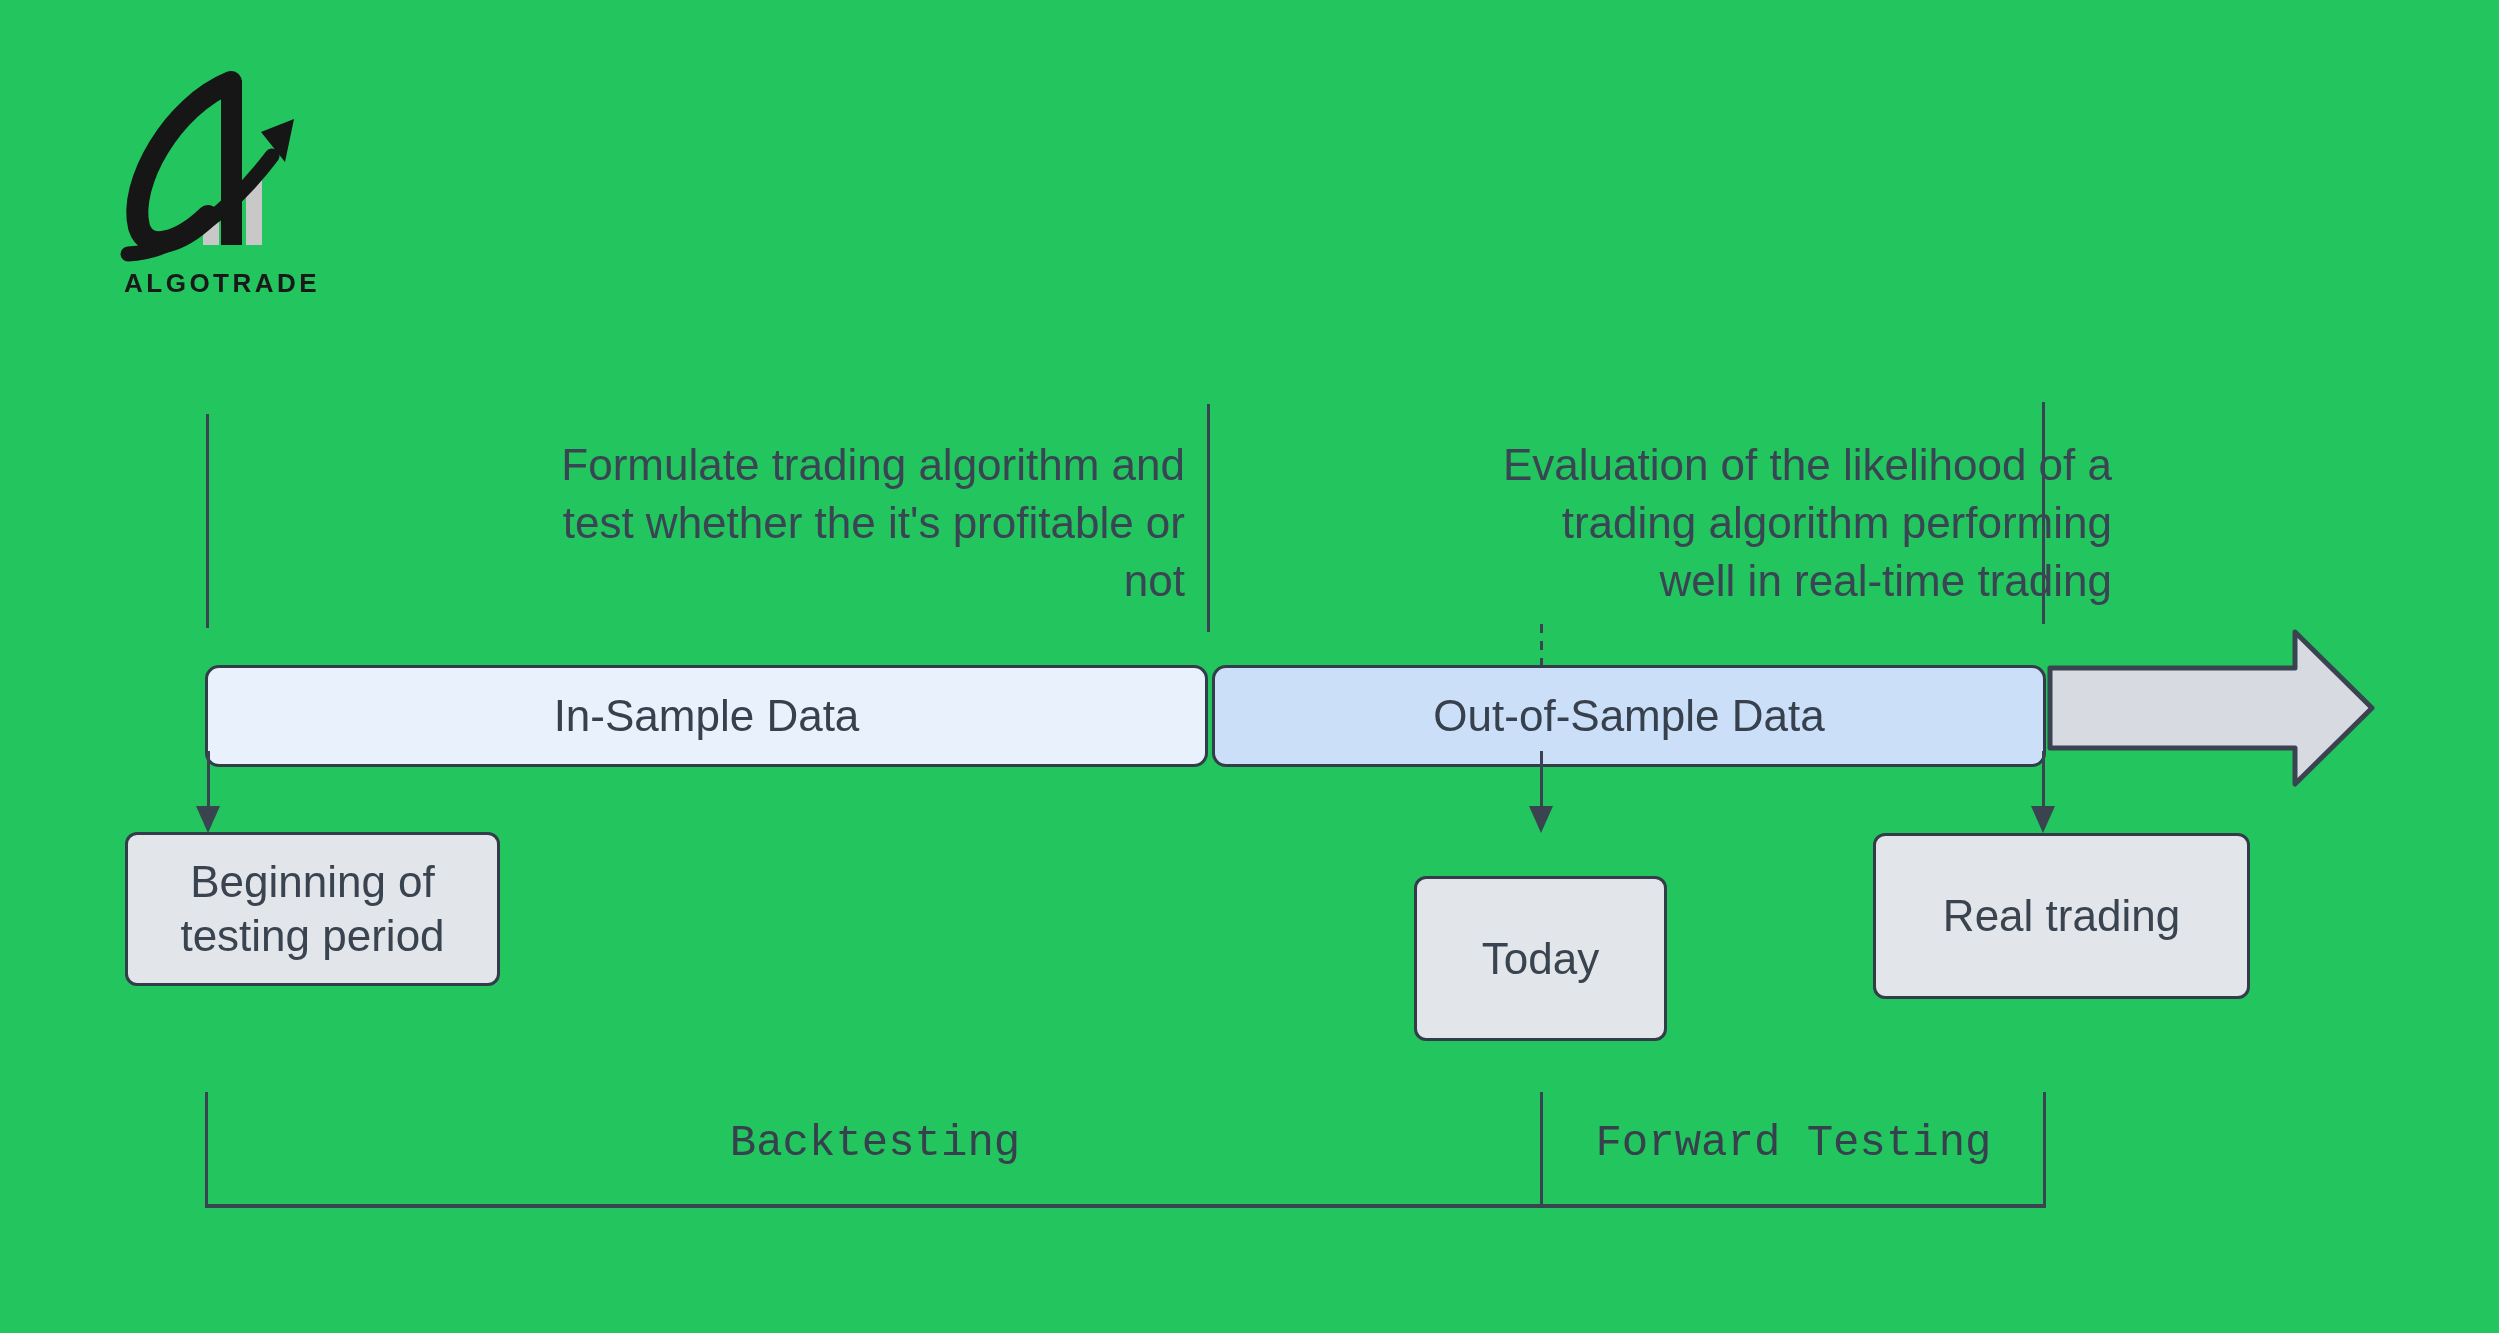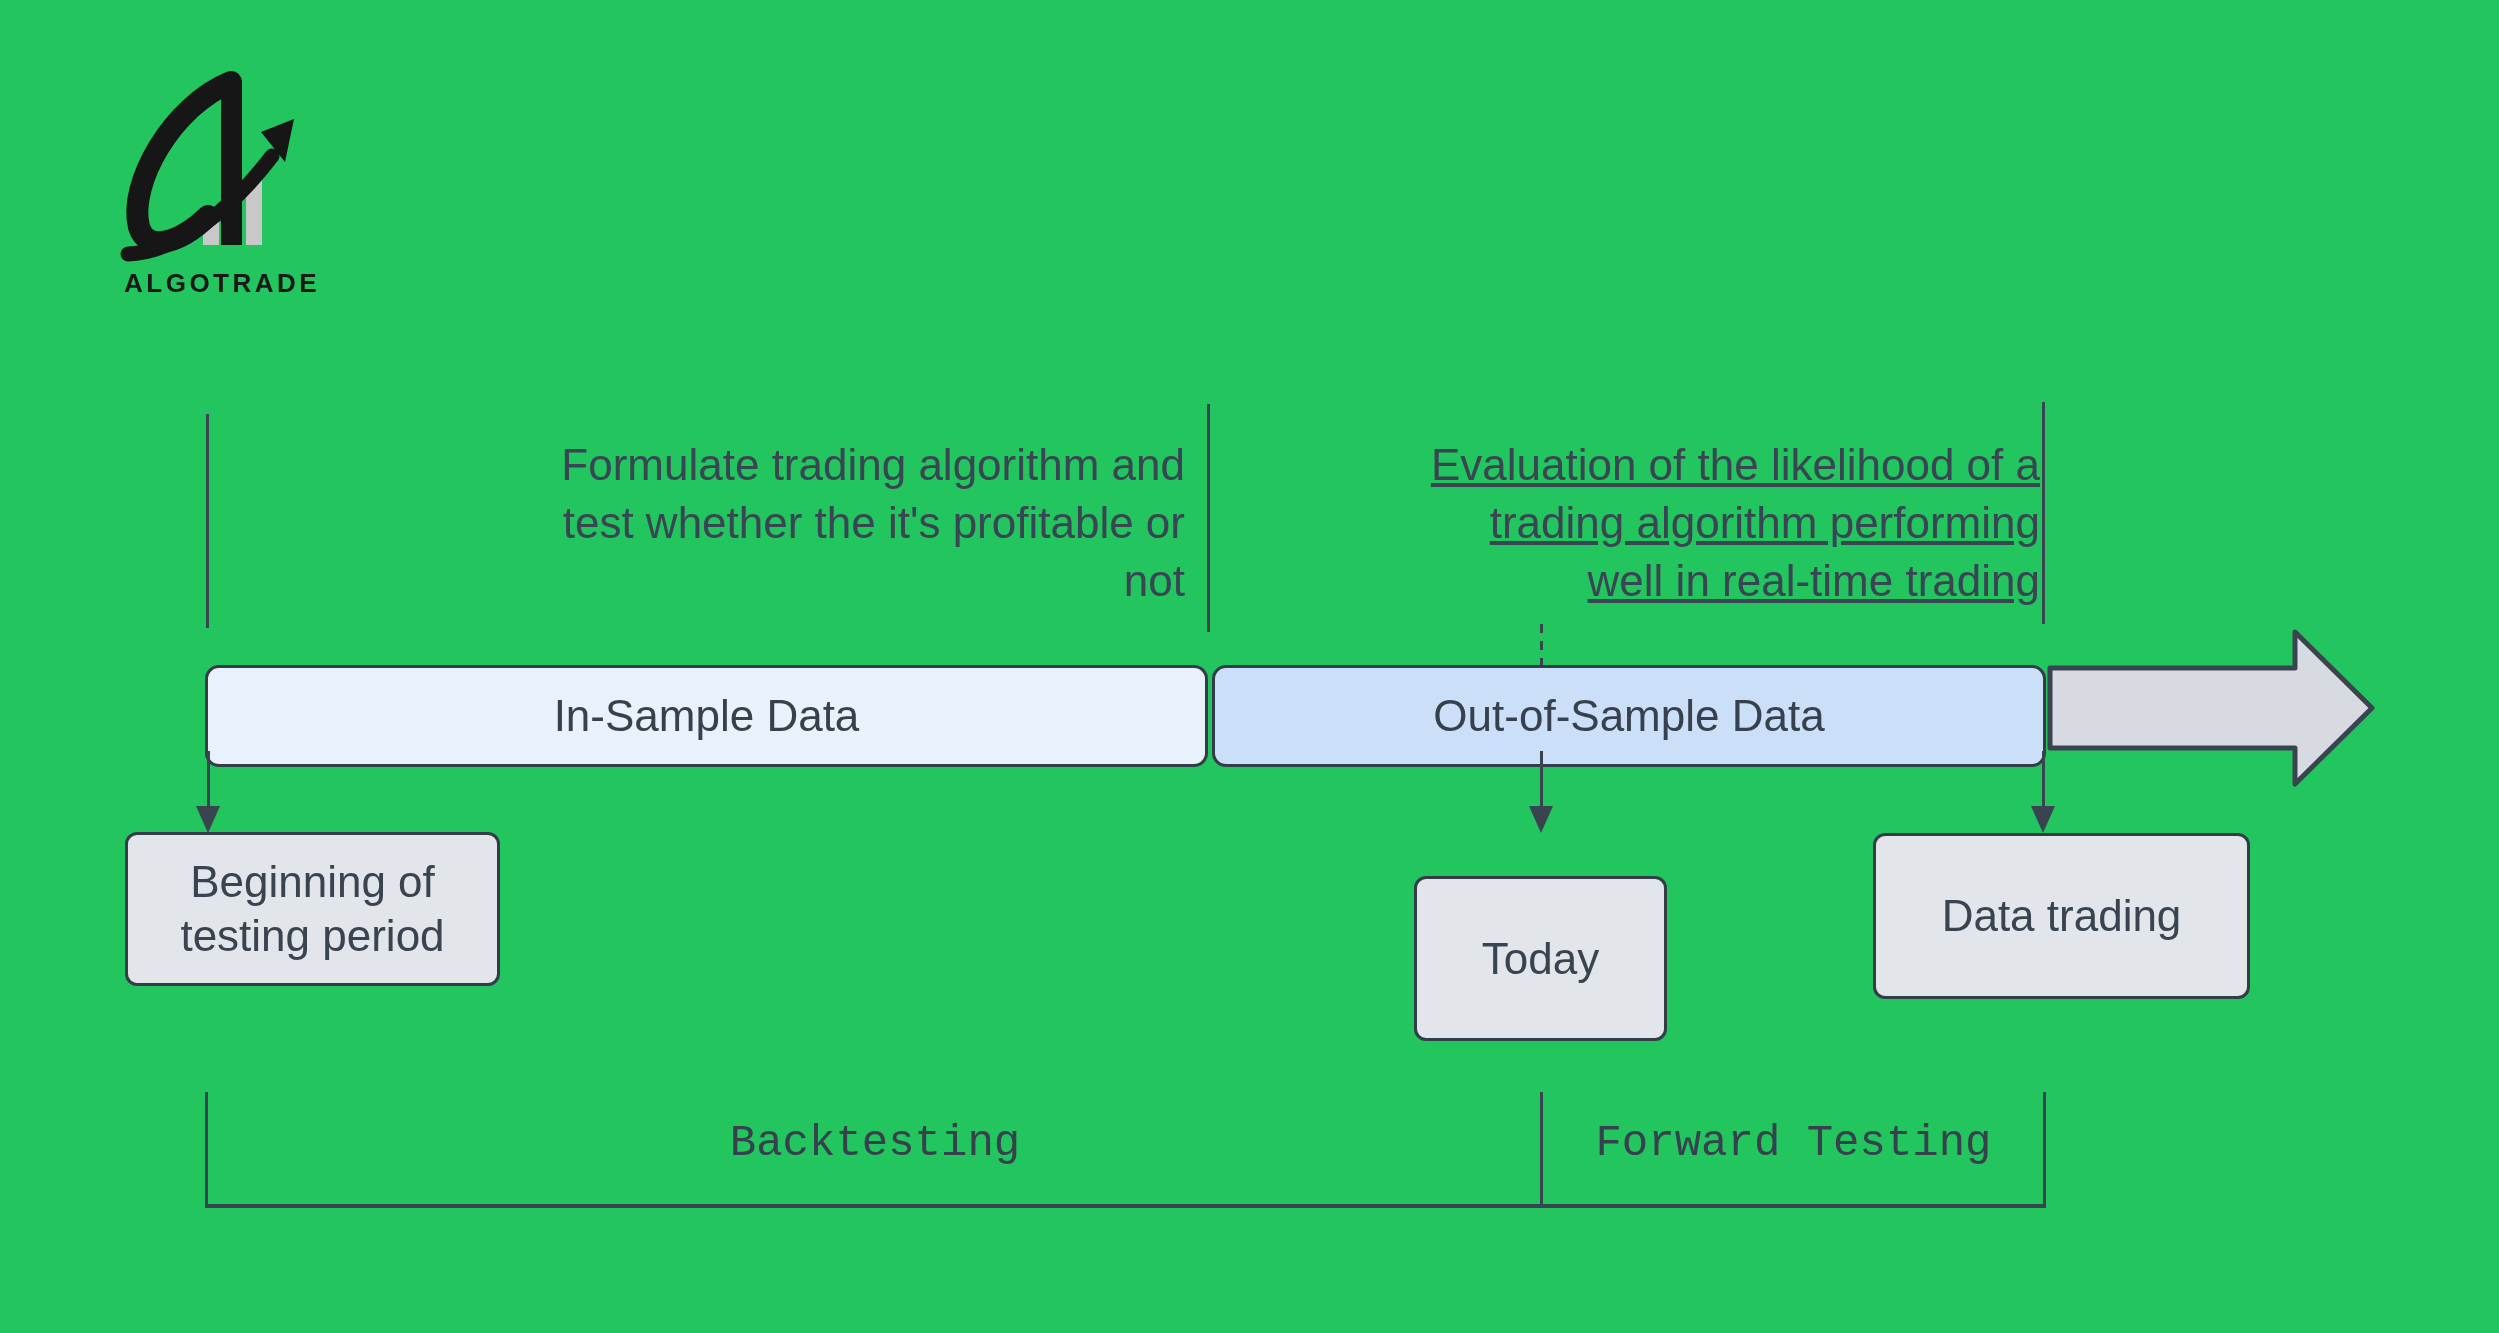--- a/index.html
+++ b/index.html
@@ -43,21 +43,21 @@
   .note {
     top: 436px;
     width: 950px;
     font-size: 44px;
     line-height: 58px;
     text-align: right;
     color: #3A4553;
     white-space: pre-line;
   }
   .note-1 { left: 235px; }
-  .note-2 { left: 1090px; text-decoration: underline; }
+  .note-2 { left: 1162px; }
 
   
   .bar {
     top: 665px;
     height: 102px;
     box-sizing: border-box;
     border: 3.5px solid #333D49;
     border-radius: 14px;
     display: flex;
     align-items: center;
@@ -180,21 +180,21 @@
   <div class="abs conn-head conn3-head"></div>
 
   <div class="abs milestone milestone-begin">
     <span>Beginning of
 testing period</span>
   </div>
   <div class="abs milestone milestone-today">
     <span>Today</span>
   </div>
   <div class="abs milestone milestone-real">
-    <span>Data trading</span>
+    <span>Real trading</span>
   </div>
 
   <div class="abs bracket-h"></div>
   <div class="abs vline tick tick-left"></div>
   <div class="abs vline tick tick-mid"></div>
   <div class="abs vline tick tick-right"></div>
 
   <div class="abs phase-label phase-back">Backtesting</div>
   <div class="abs phase-label phase-forward">Forward Testing</div>
 

